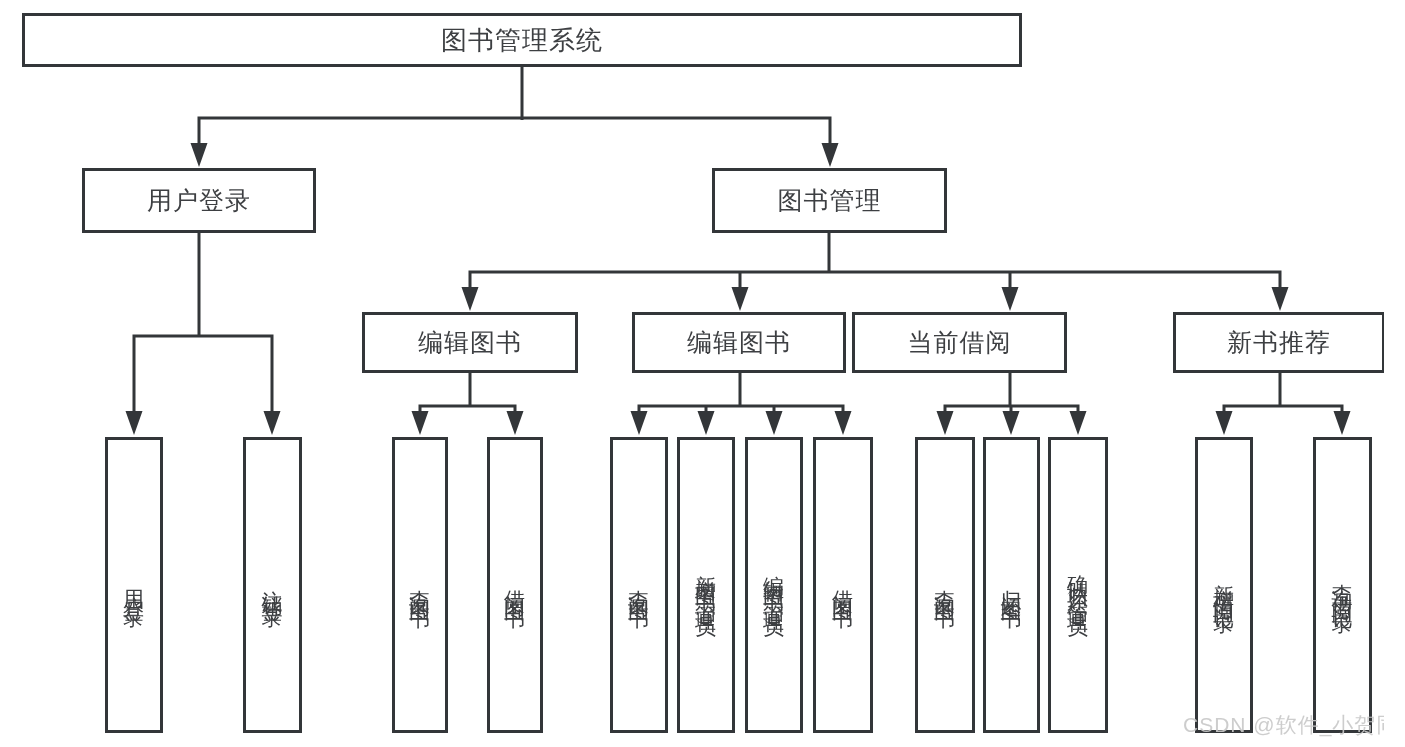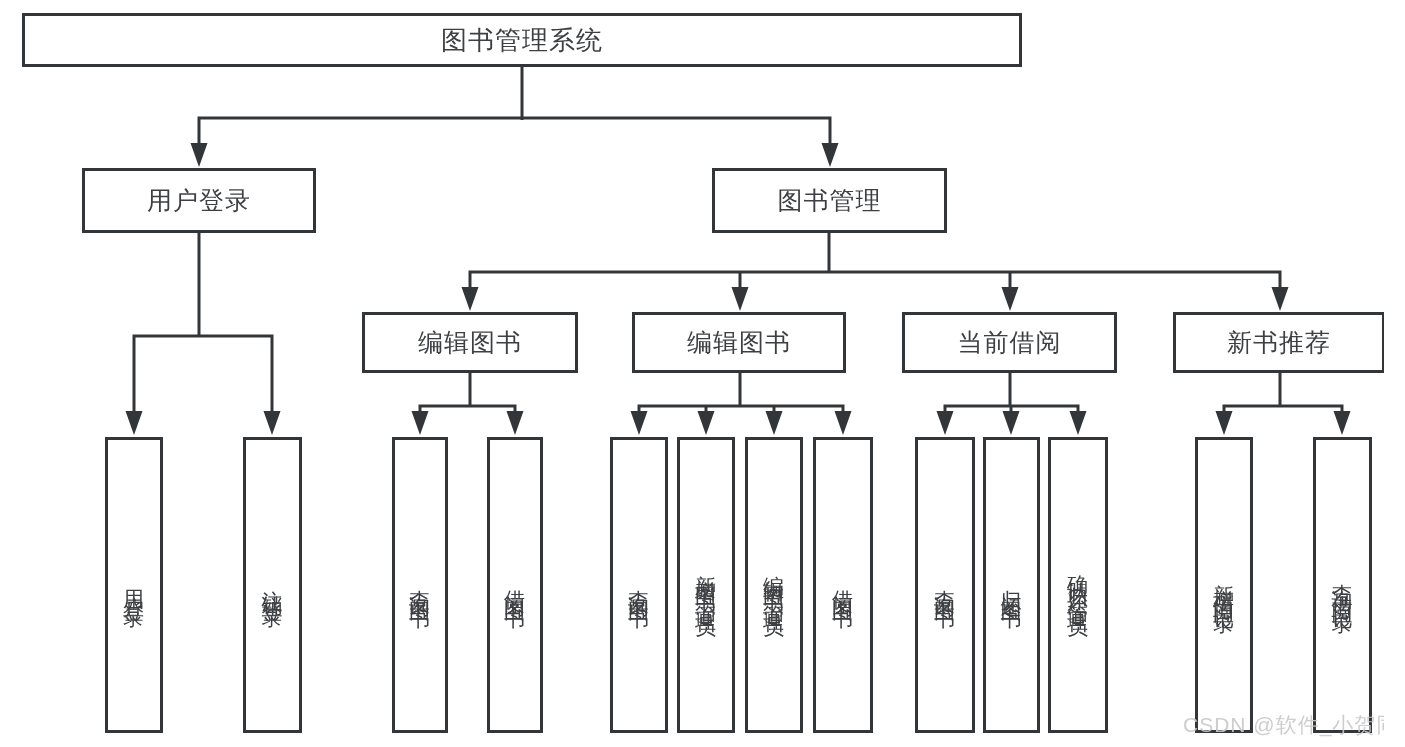--- a/index.html
+++ b/index.html
@@ -31,21 +31,21 @@
     text-orientation:mixed;
     letter-spacing:6px;
     line-height:1;
   }
   
   .p-root{left:22px;top:13px;width:1000px;height:54px;}
   .p-userlogin{left:82px;top:168px;width:234px;height:65px;}
   .p-bookmgmt{left:712px;top:168px;width:235px;height:65px;text-align:right;}
   .p-newbook{left:362px;top:312px;width:216px;height:61px;}
   .p-borrow{left:632px;top:312px;width:214px;height:61px;}
-  .p-current{left:902px;top:312px;width:215px;height:61px;}
+  .p-current{left:852px;top:312px;width:215px;height:61px;}
   .p-records{left:1173px;top:312px;width:212px;height:61px;}
   .p-a1{left:105px;top:437px;width:58px;height:296px;}
   .p-a2{left:243px;top:437px;width:59px;height:296px;}
   .p-b1{left:392px;top:437px;width:56px;height:296px;}
   .p-b2{left:487px;top:437px;width:56px;height:296px;}
   .p-c1{left:610px;top:437px;width:58px;height:296px;}
   .p-c2{left:677px;top:437px;width:58px;height:296px;}
   .p-c3{left:745px;top:437px;width:58px;height:296px;}
   .p-c4{left:813px;top:437px;width:60px;height:296px;}
   .p-d1{left:915px;top:437px;width:60px;height:296px;}

